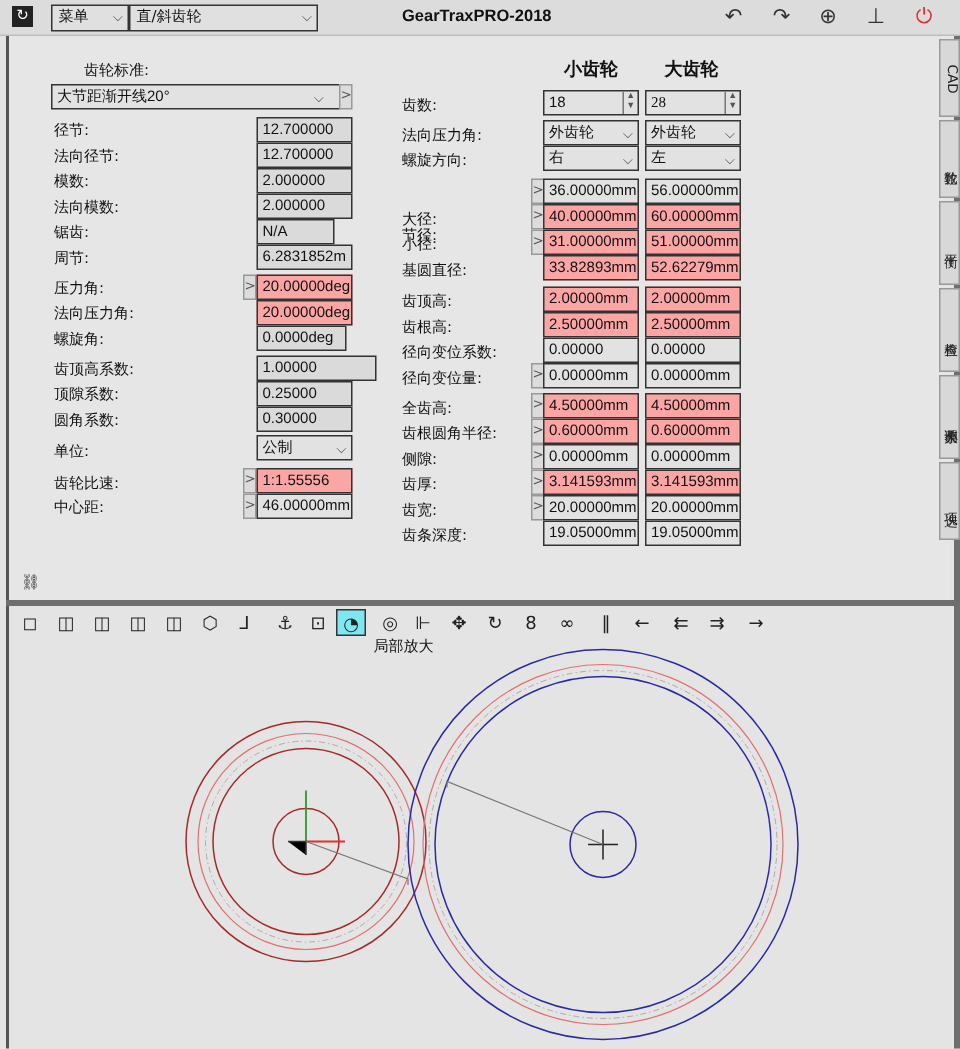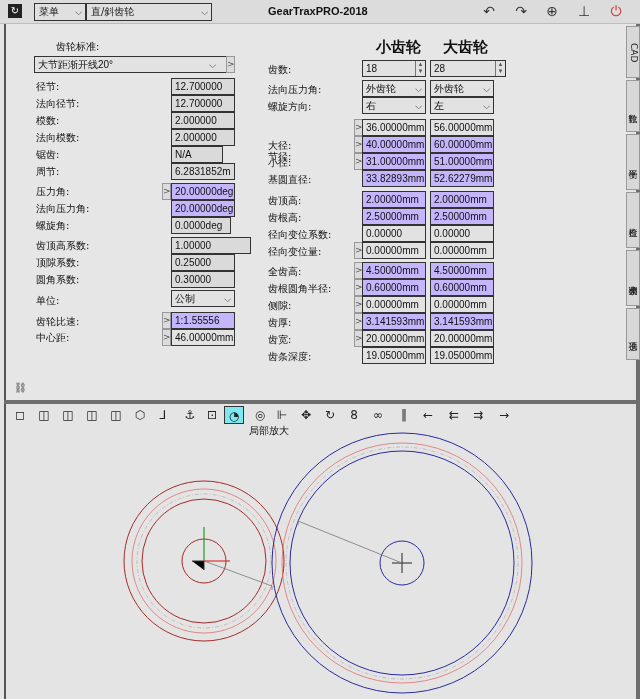--- a/index.html
+++ b/index.html
@@ -7,24 +7,24 @@
   .titlebar { position: absolute; left: 0; top: 0; width: 640px; height: 24px; background: #dcdcdc; border-bottom: 1px solid #bdbdbd; }
   .app-icon { position: absolute; left: 8px; top: 4px; width: 14px; height: 14px; background: #222; color: #fff; font-size: 10px; line-height: 14px; text-align: center; }
   .combo { position: absolute; top: 3px; height: 18px; border: 1px solid #333; background: #e0e0e0; font-size: 10px; line-height: 16px; padding-left: 4px; }
   .combo .chev { position: absolute; right: 3px; top: 0; color: #555; font-size: 9px; }
   .title { position: absolute; left: 268px; top: 5px; font-weight: bold; font-size: 11px; font-family: "Liberation Sans", sans-serif; }
   .tb-icon { position: absolute; top: 3px; font-size: 14px; color: #333; width: 18px; text-align: center; }
   .panel { position: absolute; left: 4px; top: 24px; width: 630px; height: 378px; background: #e6e6e6; border-left: 2px solid #555; }
   .side-tab { position: absolute; left: 0; width: 14px; background: #d8d8d8; border: 1px solid #999; font-size: 9px; writing-mode: vertical-rl; text-align: center; padding-top: 2px; color: #222; }
   .lbl { position: absolute; font-size: 10px; color: #111; }
   .field { position: absolute; height: 17px; border: 1px solid #333; background: #dadada; font-size: 10px; line-height: 15px; padding-left: 3px; white-space: nowrap; overflow: hidden; font-family: "Liberation Sans", sans-serif; }
-  .field.dark { background: #c4b5fd; }
+  .field.dark { background: #fca5a5; }
   .field.light { background: #e2e2e2; }
   .arrow { position: absolute; width: 9px; height: 17px; border: 1px solid #999; background: #dcdcdc; font-size: 9px; line-height: 15px; text-align: center; color: #555; }
-  .hdr { position: absolute; top: 38px; font-weight: bold; font-size: 15px; }
+  .hdr { position: absolute; top: 38px; font-weight: bold; font-size: 12px; }
   .spin { position: absolute; right: 0; top: 0; width: 10px; height: 15px; border-left: 1px solid #777; font-size: 6px; line-height: 7px; text-align: center; color: #555; }
   .sel .chev { position: absolute; right: 3px; top: 1px; color: #555; font-size: 9px; }
   .divider { position: absolute; left: 4px; top: 400px; width: 636px; height: 4px; background: #6e6e6e; }
   .canvas { position: absolute; left: 4px; top: 404px; width: 632px; height: 295px; background: #e4e4e4; border-left: 2px solid #555; }
   .vtool { position: absolute; top: 406px; width: 20px; height: 18px; font-size: 12px; text-align: center; line-height: 18px; color: #222; }
   .vtool.active { background: #7ee8f2; border: 1px solid #333; }
   .tooltip { position: absolute; left: 249px; top: 424px; font-size: 10px; }
   .link-icon { position: absolute; left: 14px; top: 382px; font-size: 10px; color: #333; }
   .rborder { position: absolute; left: 636px; top: 24px; width: 4px; height: 675px; background: #6e6e6e; }
 </style>
@@ -102,21 +102,21 @@
 <div class="field light" style="left:171px;top:329px;width:64px;">46.00000mm</div>
 
 <div class="hdr" style="left:376px;">小齿轮</div>
 <div class="hdr" style="left:443px;">大齿轮</div>
 
 <div class="lbl" style="left:268px;top:63px;">齿数:</div>
 <div class="field light" style="left:362px;top:60px;width:64px;">
   <span>18</span>
   <span class="spin">▲<br>▼</span>
 </div>
-<div class="field light" style="left:430px;top:60px;width:76px;">
+<div class="field light" style="left:430px;top:60px;width:64px;font-family:Liberation Serif, serif;">
   <span>28</span>
   <span class="spin">▲<br>▼</span>
 </div>
 
 <div class="lbl" style="left:268px;top:83px;">法向压力角:</div>
 <div class="field light sel" style="left:362px;top:80px;width:64px;">
   <span>外齿轮</span><span class="chev">⌵</span>
 </div>
 <div class="field light sel" style="left:430px;top:80px;width:64px;">
   <span>外齿轮</span><span class="chev">⌵</span>

